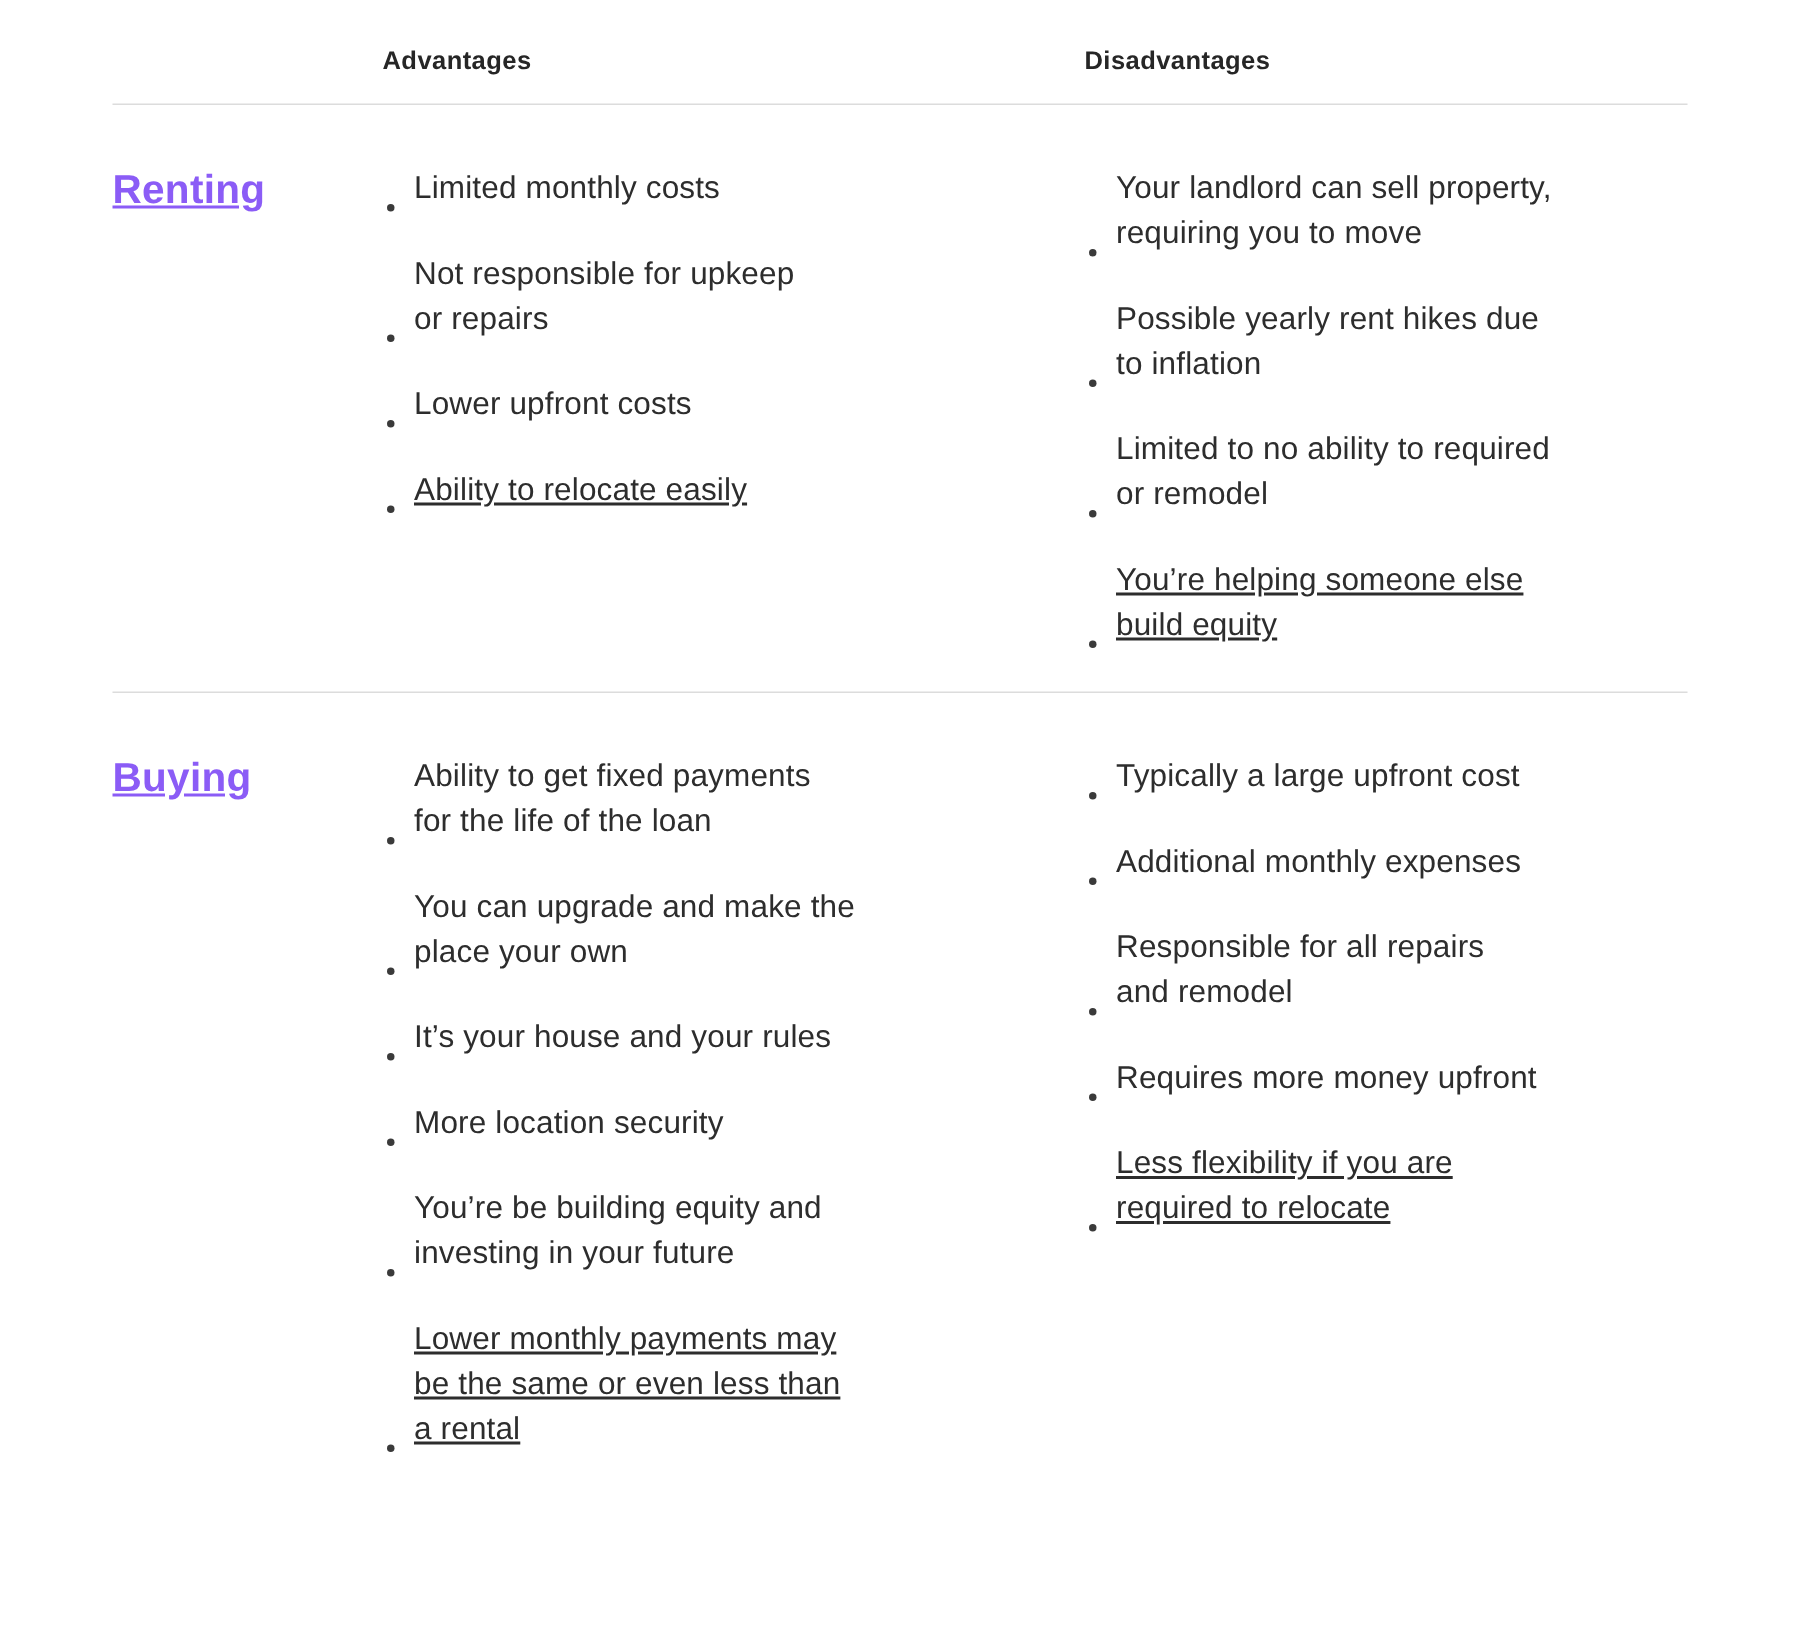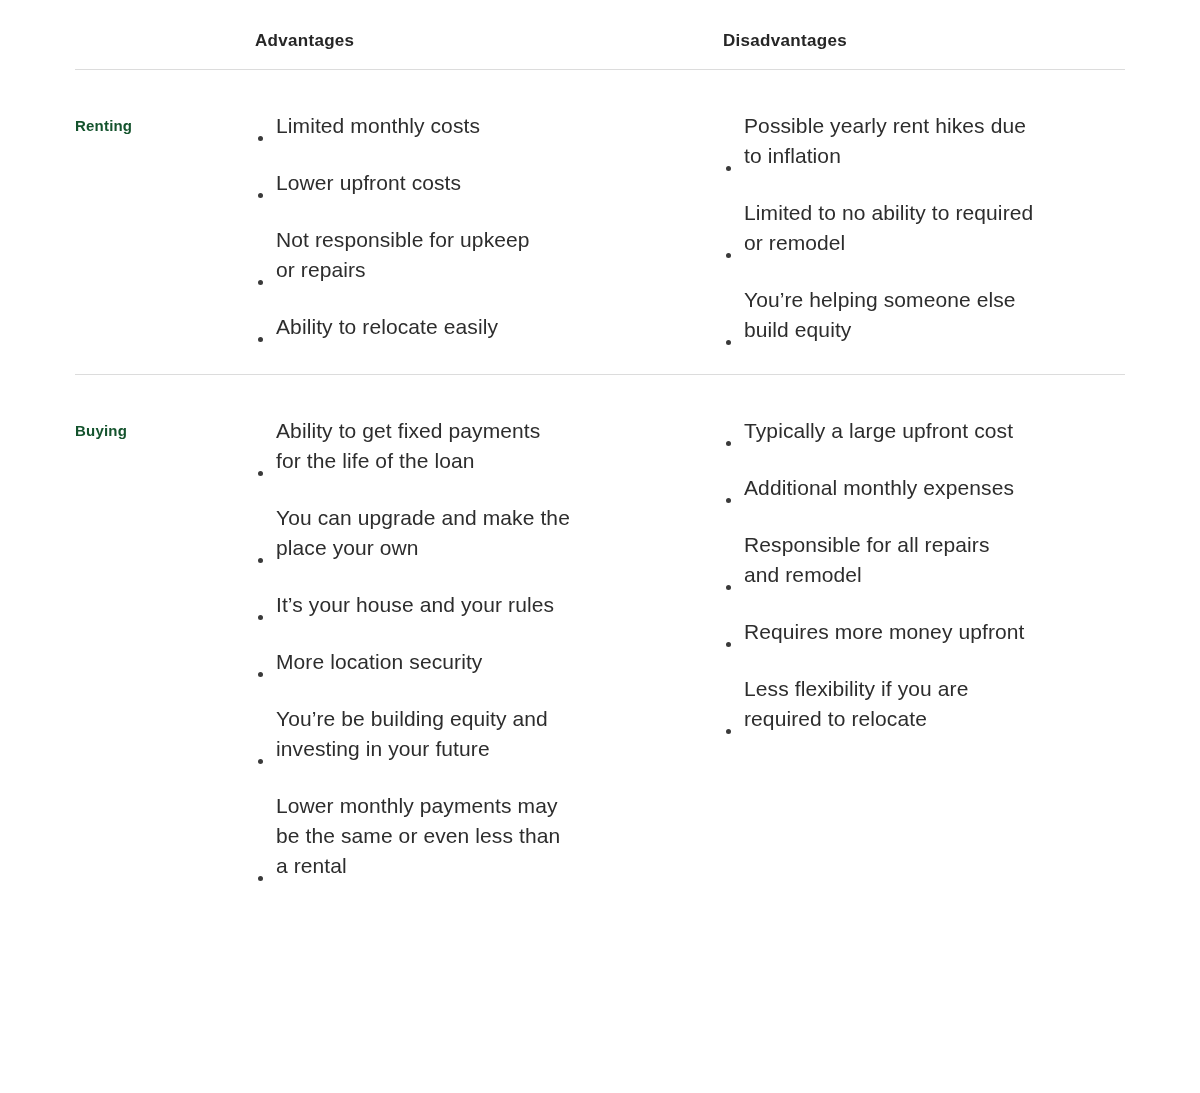--- a/index.html
+++ b/index.html
@@ -40,38 +40,40 @@
     padding-top: 41px;
   }
   .body-row.row-first {
     padding-bottom: 29px;
     border-bottom: 1px solid #dcdcdc;
   }
   .body-row.row-last {
     padding-bottom: 36px;
   }
   .row-label {
-    font-size: 15px;
+    font-size: 27px;
     font-weight: bold;
     line-height: 30px;
     letter-spacing: 0.2px;
-    color: #14532d;
+    color: #8b5cf6;
+    text-decoration: underline;
   }
   ul.bullets {
     list-style: none;
     margin: 0;
     padding: 0;
   }
   li.bullet-item {
     display: flex;
     align-items: flex-end;
     margin: 0 0 27px 0;
   }
   li.bullet-item:last-child {
     margin-bottom: 0;
+    text-decoration: underline;
   }
   .bullet-dot {
     flex: none;
     width: 5px;
     height: 5px;
     border-radius: 50%;
     background: #3a3a3a;
     margin: 13px 13px 0 3px;
   }
   .item-text {
@@ -104,38 +106,43 @@
     <div class="cell adv-cell">
       <ul class="bullets">
 
           <li class="bullet-item">
             <span class="bullet-dot"></span>
             <span class="item-text">Limited monthly costs</span>
           </li>
 
           <li class="bullet-item">
             <span class="bullet-dot"></span>
-            <span class="item-text">Lower upfront costs</span>
-          </li>
-
-          <li class="bullet-item">
-            <span class="bullet-dot"></span>
             <span class="item-text">Not responsible for upkeep
 or repairs</span>
           </li>
 
           <li class="bullet-item">
             <span class="bullet-dot"></span>
+            <span class="item-text">Lower upfront costs</span>
+          </li>
+
+          <li class="bullet-item">
+            <span class="bullet-dot"></span>
             <span class="item-text">Ability to relocate easily</span>
           </li>
         </ul>
     </div>
     <div class="cell">
       <ul class="bullets">
 
+          <li class="bullet-item">
+            <span class="bullet-dot"></span>
+            <span class="item-text">Your landlord can sell property,
+requiring you to move</span>
+          </li>
 
           <li class="bullet-item">
             <span class="bullet-dot"></span>
             <span class="item-text">Possible yearly rent hikes due
 to inflation</span>
           </li>
 
           <li class="bullet-item">
             <span class="bullet-dot"></span>
             <span class="item-text">Limited to no ability to required

